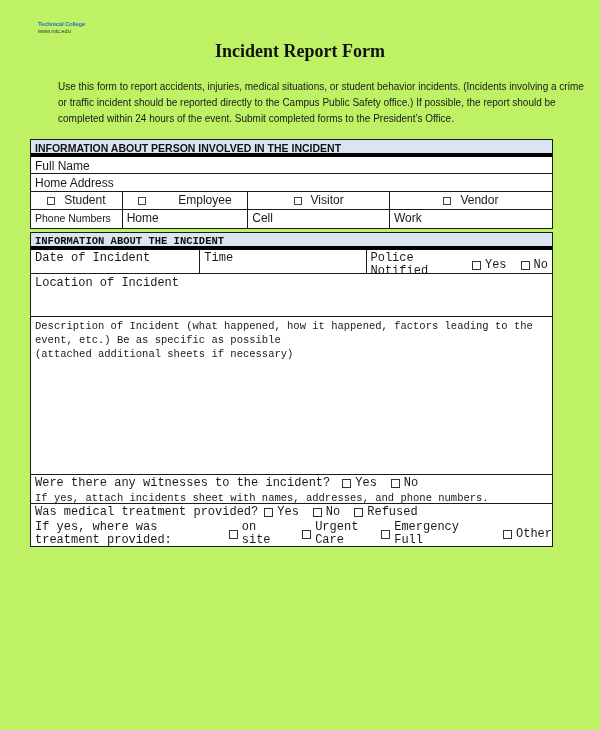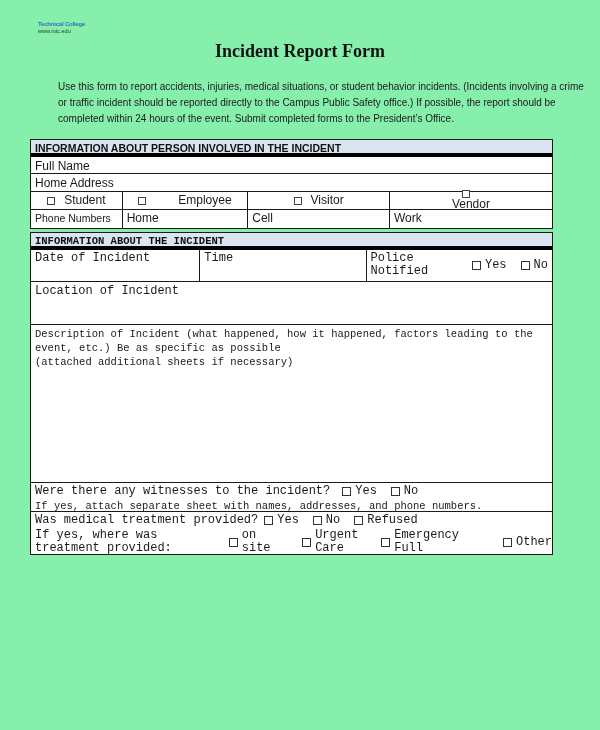--- a/index.html
+++ b/index.html
@@ -1,17 +1,17 @@
 <!DOCTYPE html>
 <html><head>
 <meta charset="utf-8">
 <style>
   * { margin:0; padding:0; box-sizing:border-box; }
   body { background:#ffffff; font-family:"Liberation Sans","DejaVu Sans",sans-serif; }
-  .page { position:relative; width:600px; height:730px; background:#86efac; overflow:hidden; }
+  .page { position:relative; width:600px; height:730px; background:#bef264; overflow:hidden; }
 
   
   .logo { position:absolute; top:21px; left:38px; line-height:7px; }
   .logo-line1 { color:#2e74b5; font-size:6px; font-weight:bold; letter-spacing:-0.2px; }
   .logo-line2 { color:#333333; font-size:5.5px; }
 
   
   .title { position:absolute; top:41px; left:0; width:100%; text-align:center;
            font-family:"Liberation Serif","DejaVu Serif",serif; font-size:18px; font-weight:bold; color:#111; }
 
@@ -21,31 +21,31 @@
 
   
   .tbl { position:absolute; left:30px; width:523px; border:1px solid #1a1a1a; background:#fff; }
   .tbl1 { top:139px; }
   .tbl2 { top:232px;font-family:Liberation Mono, monospace; }
   .hdr { height:17px; background:#dbe5f1; border-bottom:4px solid #000000;
          font-size:10.5px; font-weight:bold; color:#111; padding:2px 4px; line-height:12px; }
   .row { display:flex; border-bottom:1px solid #1a1a1a; }
   .row:last-child { border-bottom:none; }
   .cell { border-right:1px solid #1a1a1a; padding:2px 4px; font-size:10.5px; color:#1a1a1a; line-height:13px; }
-  .cell:last-child { border-right:none;flex-direction:column; }
+  .cell:last-child { border-right:none; }
   .lbl { font-size:12px; color:#1a1a1a; }
 
   
   .r17 { height:17px; } .r18 { height:18px; }
   .c1 { width:17.6%; } .c2 { width:24.1%;gap:23px; } .c3 { width:27.2%; } .c4 { width:31.1%; }
   .center { display:flex; justify-content:center; align-items:center; }
 
   
   .d1 { width:32.5%; } .d2 { width:31.9%; } .d3 { width:35.6%; }
-  .r-date { height:32px; }
+  .r-date { height:24px; }
   .r-location { height:43px; }
   .r-desc { height:158px; }
   .r-wit { height:29px; }
   .r-injury { height:101px; }
   .r-treat { height:42px; }
   .fill { flex:1; padding:2px 4px; font-size:10.5px; color:#1a1a1a; line-height:14px; }
 
   
   .cb { display:inline-block; width:8px; height:8px; border:1px solid #444; background:#fff;
         vertical-align:-1px; flex:none; }
@@ -154,21 +154,21 @@
 
     <div class="row r-wit">
       <div class="fill" style="padding:0;">
         <div class="inline-line">
           <span class="lbl">Were there any witnesses to the incident?</span>
           <span class="cb cb-lg ml12 gap-sm"></span>
           <span class="lbl">Yes</span>
           <span class="cb cb-lg ml14 gap-sm"></span>
           <span class="lbl">No</span>
         </div>
-        <div class="inline-line">If yes, attach separate sheet with names, addresses, and phone numbers.</div>
+        <div class="inline-line">If yes, attach incidents sheet with names, addresses, and phone numbers.</div>
       </div>
     </div>
 
 
     <div class="row r-treat">
       <div class="fill" style="padding:0;">
         <div class="inline-line">
           <span class="lbl">Was medical treatment provided?</span>
           <span class="cb cb-lg ml6 gap-sm"></span>
           <span class="lbl">Yes</span>

